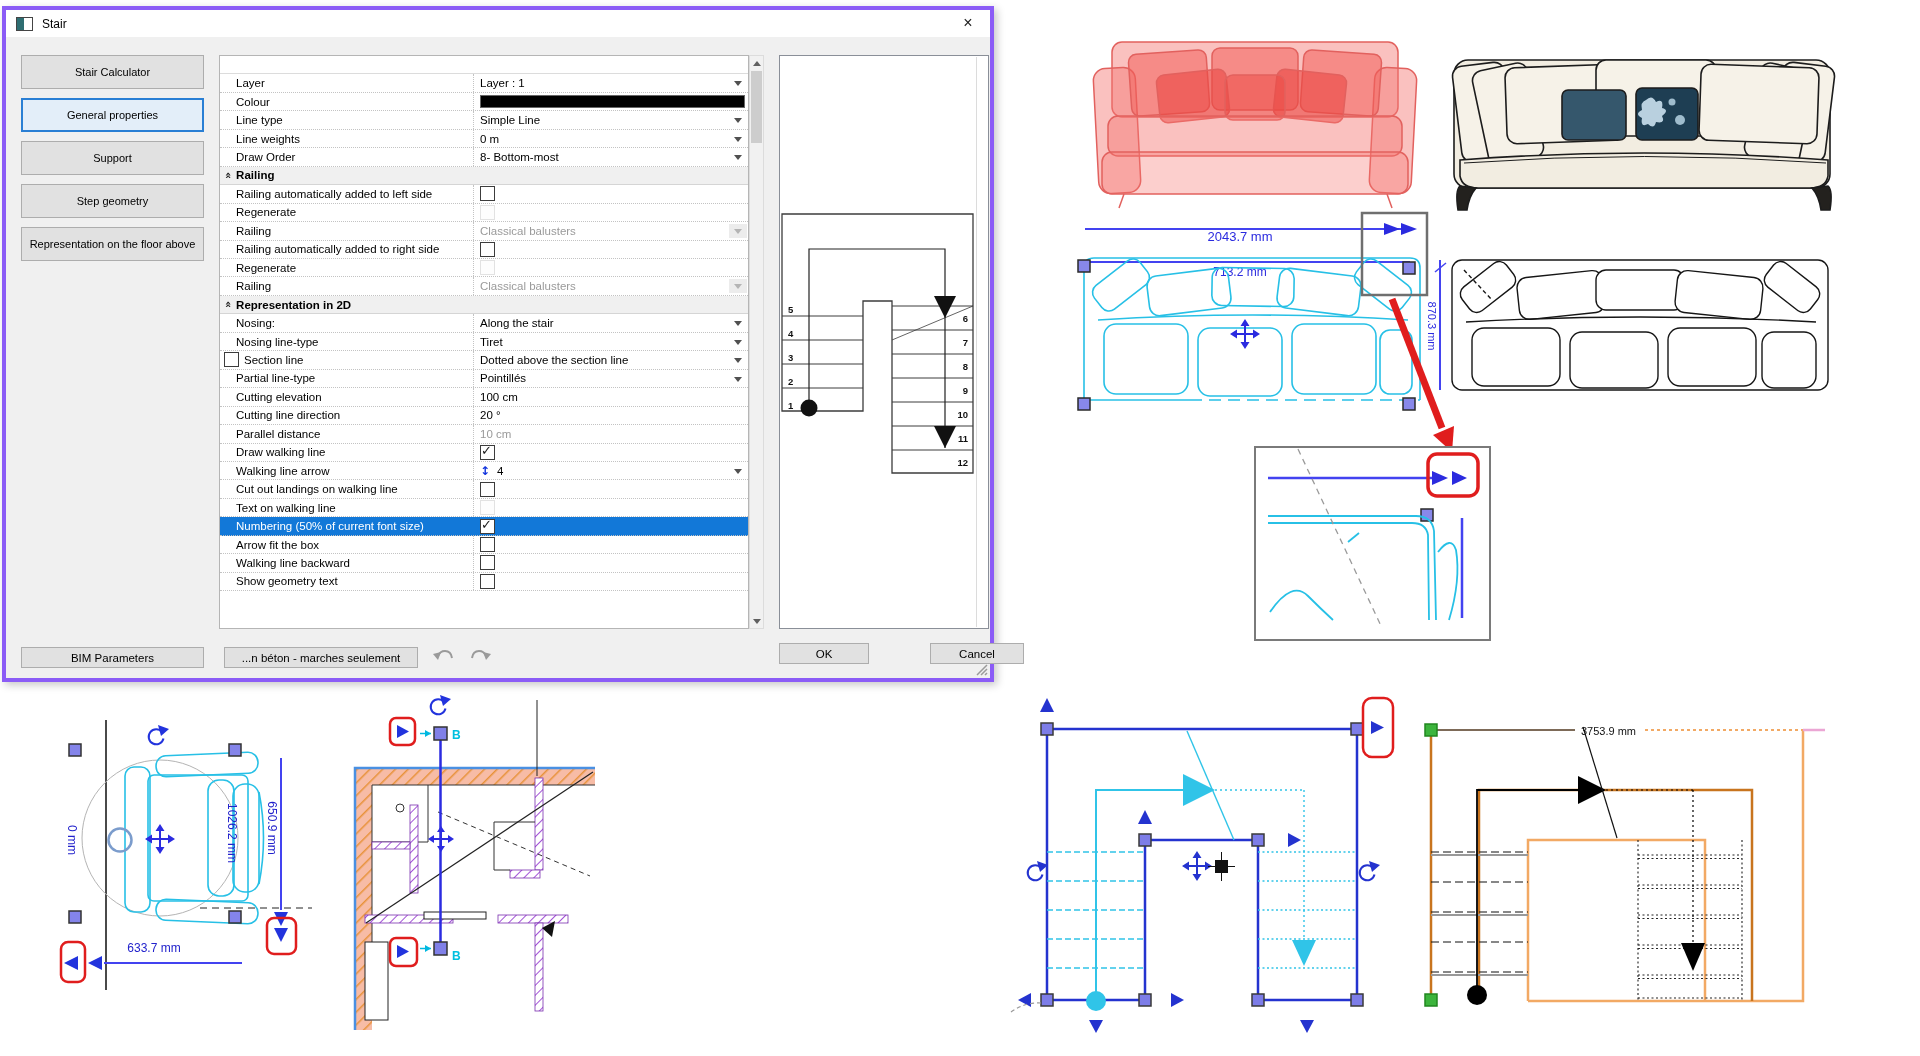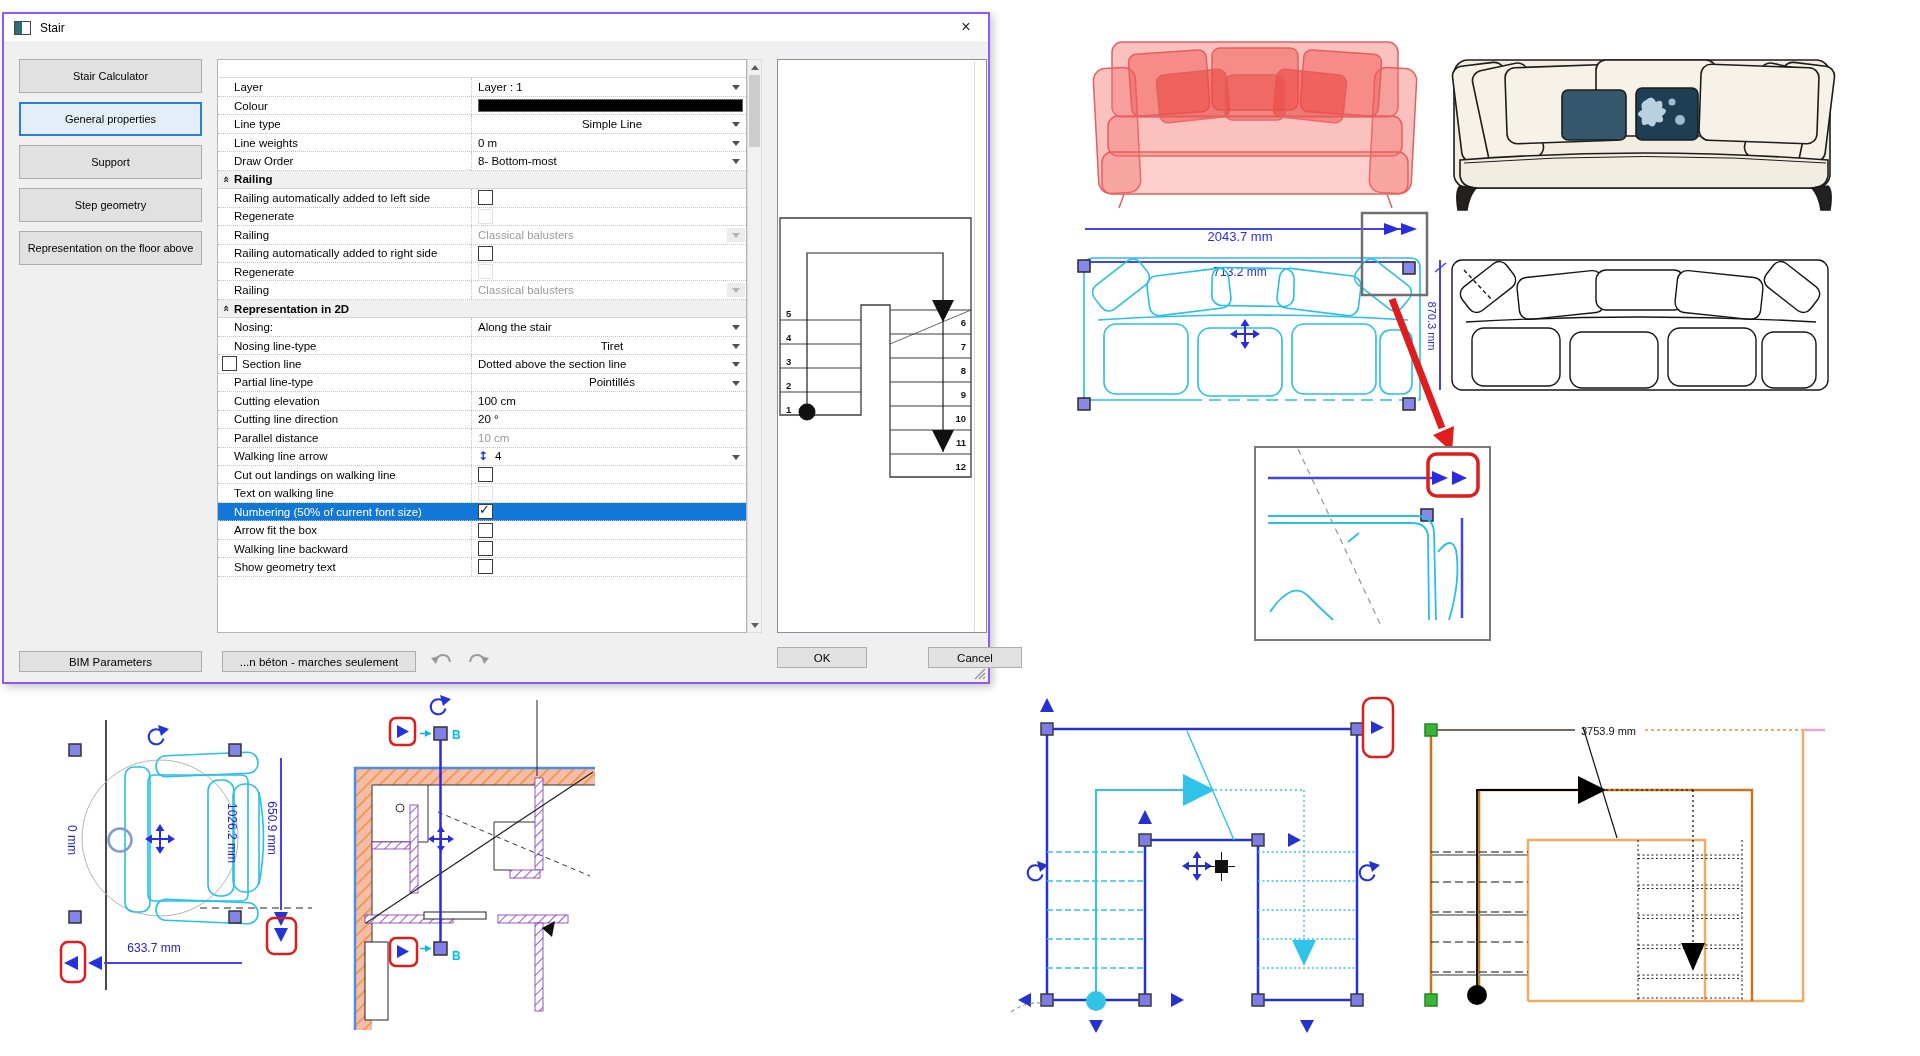--- a/index.html
+++ b/index.html
@@ -1,21 +1,21 @@
 <!DOCTYPE html>
 <html><head>
 <meta charset="utf-8">
 <style>
   html,body{margin:0;padding:0;}
   body{width:1920px;height:1056px;background:#fff;position:relative;overflow:hidden;
        font-family:"Liberation Sans",sans-serif;color:#000;}
   .abs{position:absolute;}
   
-  #dialog{left:2px;top:12px;width:984px;height:668px;background:#f0f0f0;
-          border:2px solid #8b5cf6;box-shadow:3px 3px 8px rgba(0,0,0,.22);}
+  #dialog{left:2px;top:6px;width:984px;height:668px;background:#f0f0f0;
+          border:4px solid #8b5cf6;box-shadow:3px 3px 8px rgba(0,0,0,.22);}
   .titlebar{position:absolute;left:0;top:0;right:0;height:27px;background:#fff;display:flex;align-items:center;}
   .app-icon{width:15px;height:12px;margin-left:10px;border:1px solid #444;
             background:linear-gradient(90deg,#2e6e72 0 45%,#ffffff 45%);}
   .title-text{margin-left:9px;font-size:12px;}
   .close-x{position:absolute;right:0;top:0;width:44px;height:27px;text-align:center;line-height:26px;font-size:16px;color:#222;}
   
   #sidebar{left:15px;top:45px;width:183px;}
   .sbtn{height:34px;margin-bottom:9px;background:#e1e1e1;border:1px solid #adadad;
         font-size:11px;display:flex;align-items:center;justify-content:center;box-sizing:border-box;cursor:default;}
   .sbtn.sel{border:2px solid #2a7fd4;background:#e3eef9;}
@@ -24,21 +24,21 @@
   .prow{height:18.46px;border-bottom:1px dotted #c3c3c3;box-sizing:border-box;position:relative;
         display:flex;font-size:11.5px;align-items:center;background:#fff;}
   .prow.spacer{border-bottom:1px solid #dcdcdc;}
   .prow.hdr{background:#f0f0f0;font-weight:bold;border-bottom:1px solid #d5d5d5;}
   .chev{display:inline-block;transform:rotate(90deg);font-weight:bold;font-size:11px;margin:0 4px 0 5px;color:#222;
         font-family:"DejaVu Sans",sans-serif;}
   .plabel{width:254px;padding-left:16px;border-right:1px dotted #c3c3c3;height:100%;display:flex;
           align-items:center;box-sizing:border-box;overflow:hidden;white-space:nowrap;text-align:right;}
   .pval{flex:1;height:100%;display:flex;align-items:center;padding-left:6px;position:relative;
         box-sizing:border-box;overflow:hidden;white-space:nowrap;}
-  .pval.center{justify-content:center;}
+  .pval.center{justify-content:flex-start;}
   .gray{color:#9a9a9a;}
   .dda{position:absolute;right:1px;top:2px;width:18px;height:14px;display:flex;align-items:center;justify-content:center;}
   .dda i{display:block;width:0;height:0;border:4px solid transparent;border-top:5px solid #505050;margin-top:5px;}
   .dda.gray{background:#ececec;}
   .dda.gray i{border-top-color:#b4b4b4;}
   .cbar{height:11px;background:#000;border:1px solid #666;flex:1;margin-right:3px;}
   .cb{width:13px;height:13px;border:1px solid #3c3c3c;background:#fff;position:relative;flex:none;box-sizing:content-box;}
   .cb.lead{margin-right:5px;margin-left:-12px;}
   .cb.on::after{content:"✓";font-family:"DejaVu Sans",sans-serif;font-size:13px;font-weight:bold;
                 position:absolute;left:0px;top:-3px;color:#1a1a1a;}
@@ -256,20 +256,28 @@
           <div class="pval">
             <span>20 °</span>
           </div>
         </div>
         <div class="prow">
           <div class="plabel">
             <span>Parallel distance</span>
           </div>
           <div class="pval">
             <span class="gray">10 cm</span>
+          </div>
+        </div>
+        <div class="prow">
+          <div class="plabel">
+            <span>Draw walking line</span>
+          </div>
+          <div class="pval">
+            <span class="cb on"></span>
           </div>
         </div>
         <div class="prow">
           <div class="plabel">
             <span>Walking line arrow</span>
           </div>
           <div class="pval">
             <span class="updn">↕</span>
             <span>4</span>
             <span class="dda">

